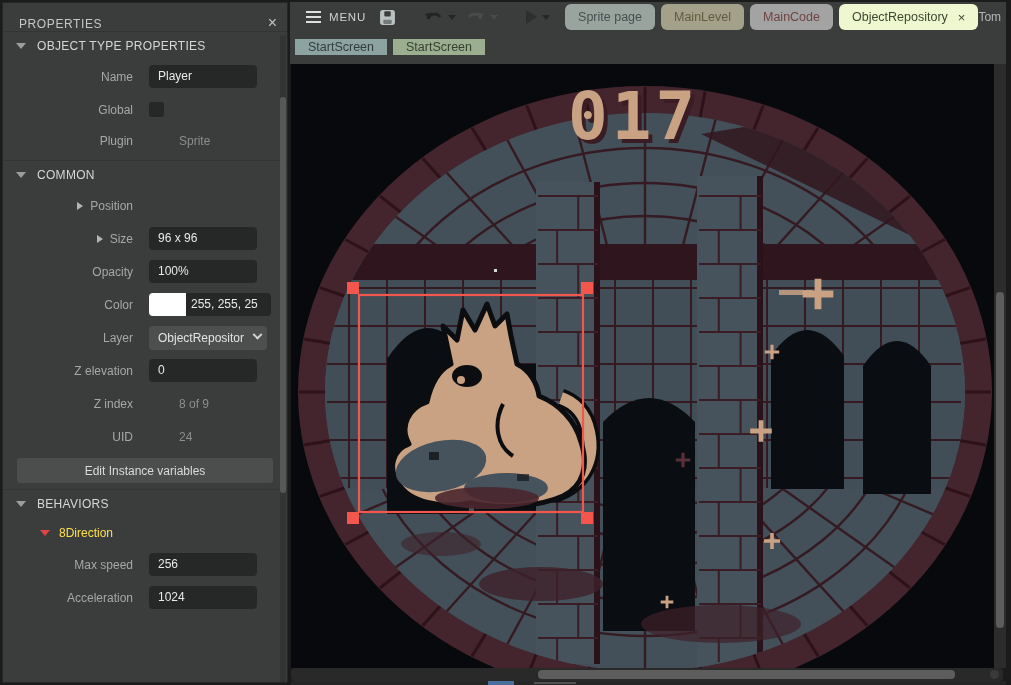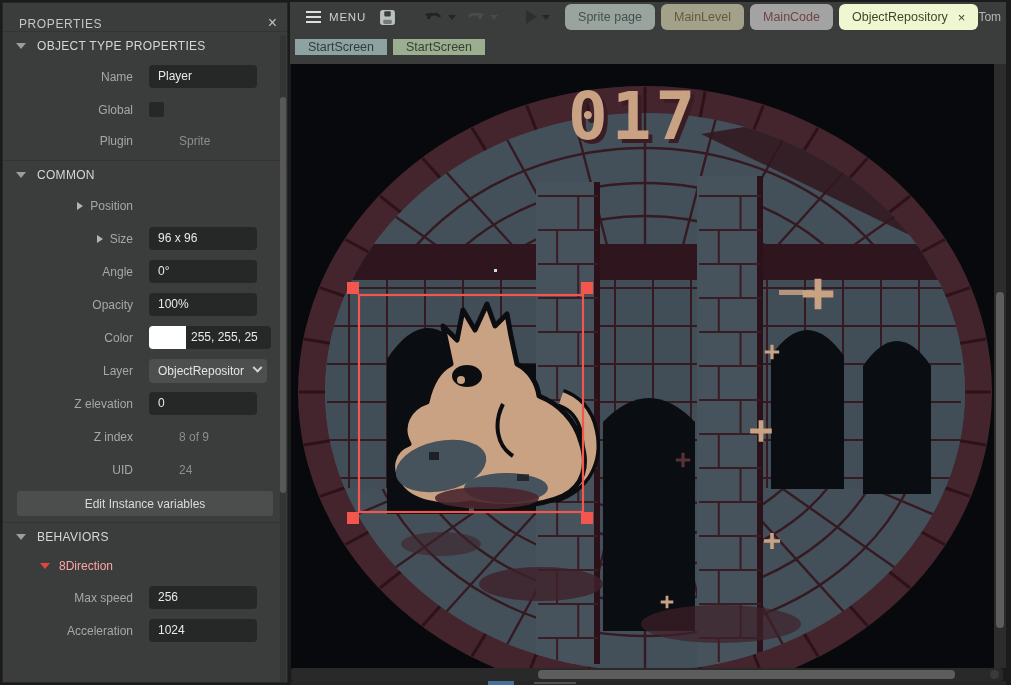--- a/index.html
+++ b/index.html
@@ -34,21 +34,21 @@
   .colorval { flex:1; height:23px; background:#262727; border-radius:0 4px 4px 0;
     color:#e9e9e9; font-size:12px; line-height:23px; padding:0 5px; white-space:nowrap; overflow:hidden; }
   .dropdown { width:118px; height:24px; background:#4d4e4e; border-radius:4px; display:flex;
     align-items:center; color:#e3e3e3; font-size:12px; padding:0 6px 0 9px; cursor:pointer; }
   .dd-text { flex:1; white-space:nowrap; overflow:hidden; }
   .chev { width:7px; height:7px; border-right:2px solid #d2d2d2; border-bottom:2px solid #d2d2d2;
     transform:rotate(45deg) translate(-2px,-2px); flex:none; }
   .pbutton { margin:5px 14px 6px 14px; height:25px; background:#4c4d4d; border-radius:3px;
     display:flex; align-items:center; justify-content:center; color:#dadada; font-size:12px; cursor:pointer; }
   .behavior-item { display:flex; align-items:center; height:30px; padding-left:37px;
-    color:#fca5a5; font-size:12px; }
+    color:#fde047; font-size:12px; }
   .props-scroll { position:absolute; right:1px; top:32px; width:6px; height:648px; background:#333434; border-radius:3px; }
   .props-thumb { position:absolute; left:0; top:62px; width:6px; height:396px; background:#585858; border-radius:3px; }
 
   
   .topbar { position:absolute; left:290px; top:2px; width:716px; height:62px; background:#3b3c3c; }
   .row1 { display:flex; align-items:center; height:30px; padding-left:8px; }
   .row2 { display:flex; align-items:center; height:30px; padding-left:5px; gap:6px; }
   .menu-btn { display:flex; align-items:center; gap:8px; padding:0 8px; height:26px; cursor:pointer; }
   .burger { display:flex; flex-direction:column; gap:3px; }
   .burger span { display:block; width:15px; height:2px; background:#dedede; }
@@ -118,24 +118,20 @@
         <span class="tri-right"></span>
         <span>Position</span>
       </span>
     </div>
     <div class="prow">
       <span class="plabel">
         <span class="tri-right"></span>
         <span>Size</span>
       </span>
       <div class="pinput">96 x 96</div>
-    </div>
-    <div class="prow">
-      <span class="plabel">Angle</span>
-      <div class="pinput">0°</div>
     </div>
     <div class="prow">
       <span class="plabel">Opacity</span>
       <div class="pinput">100%</div>
     </div>
     <div class="prow">
       <span class="plabel">Color</span>
       <div class="colorwrap">
         <div class="swatch"></div>
         <div class="colorval">255, 255, 25</div>

